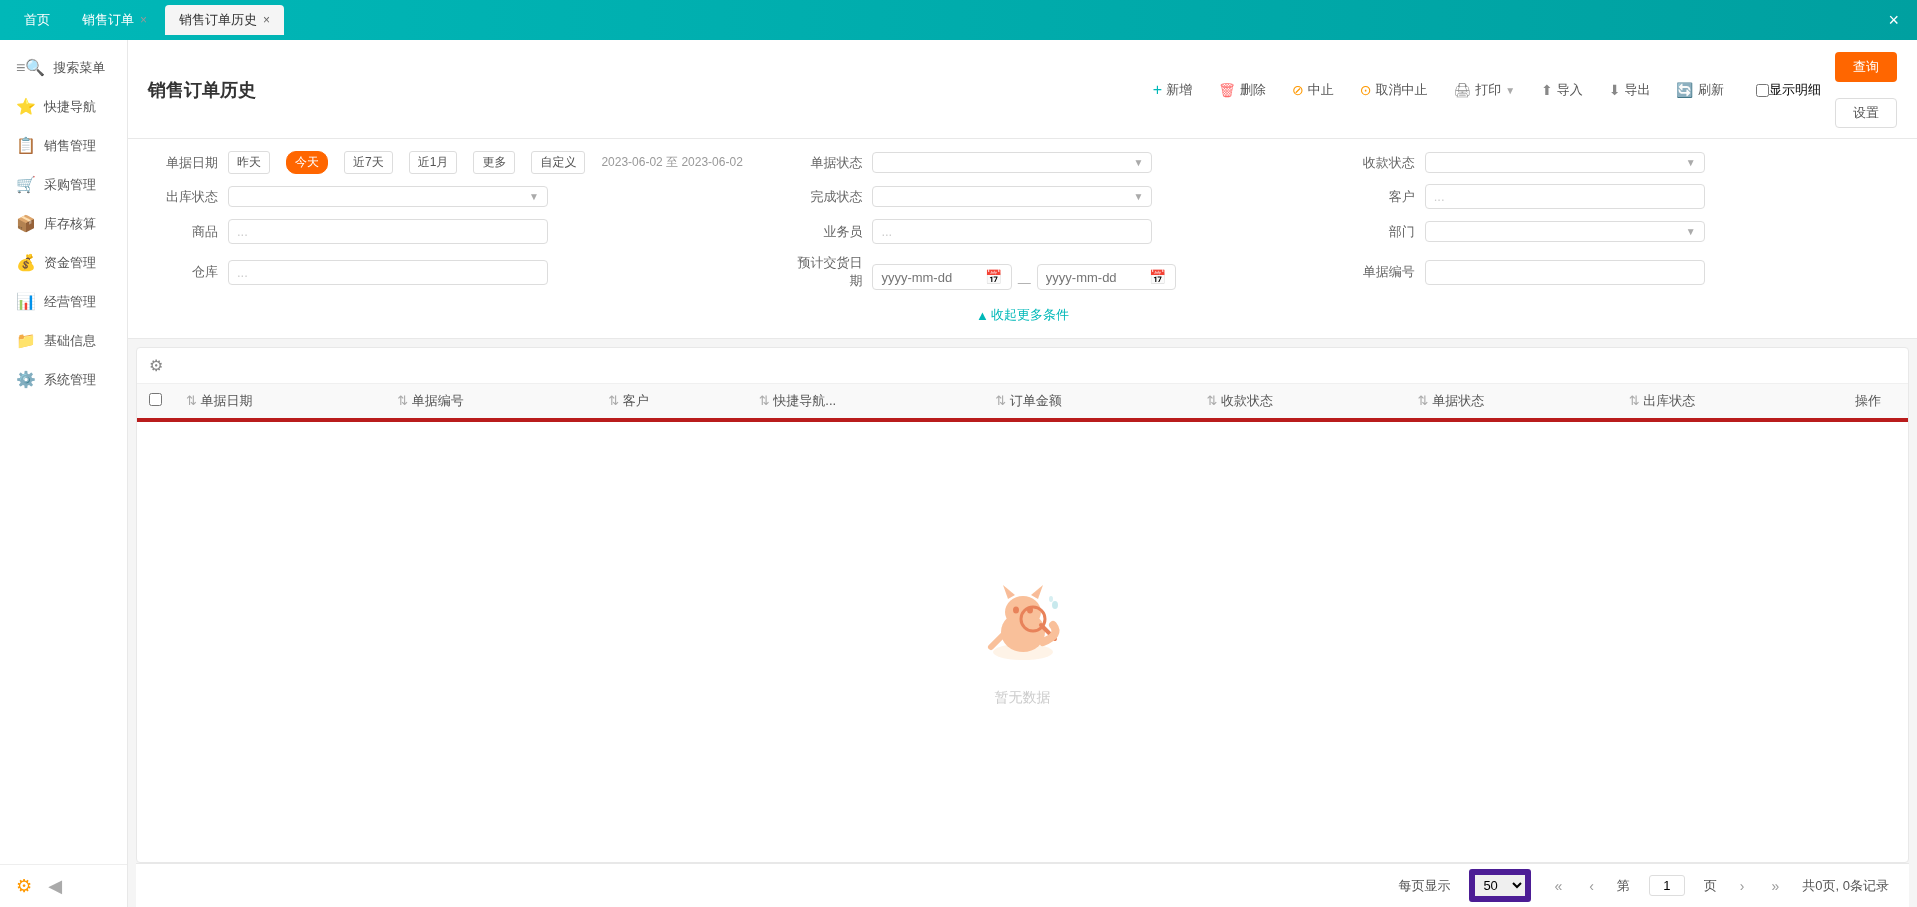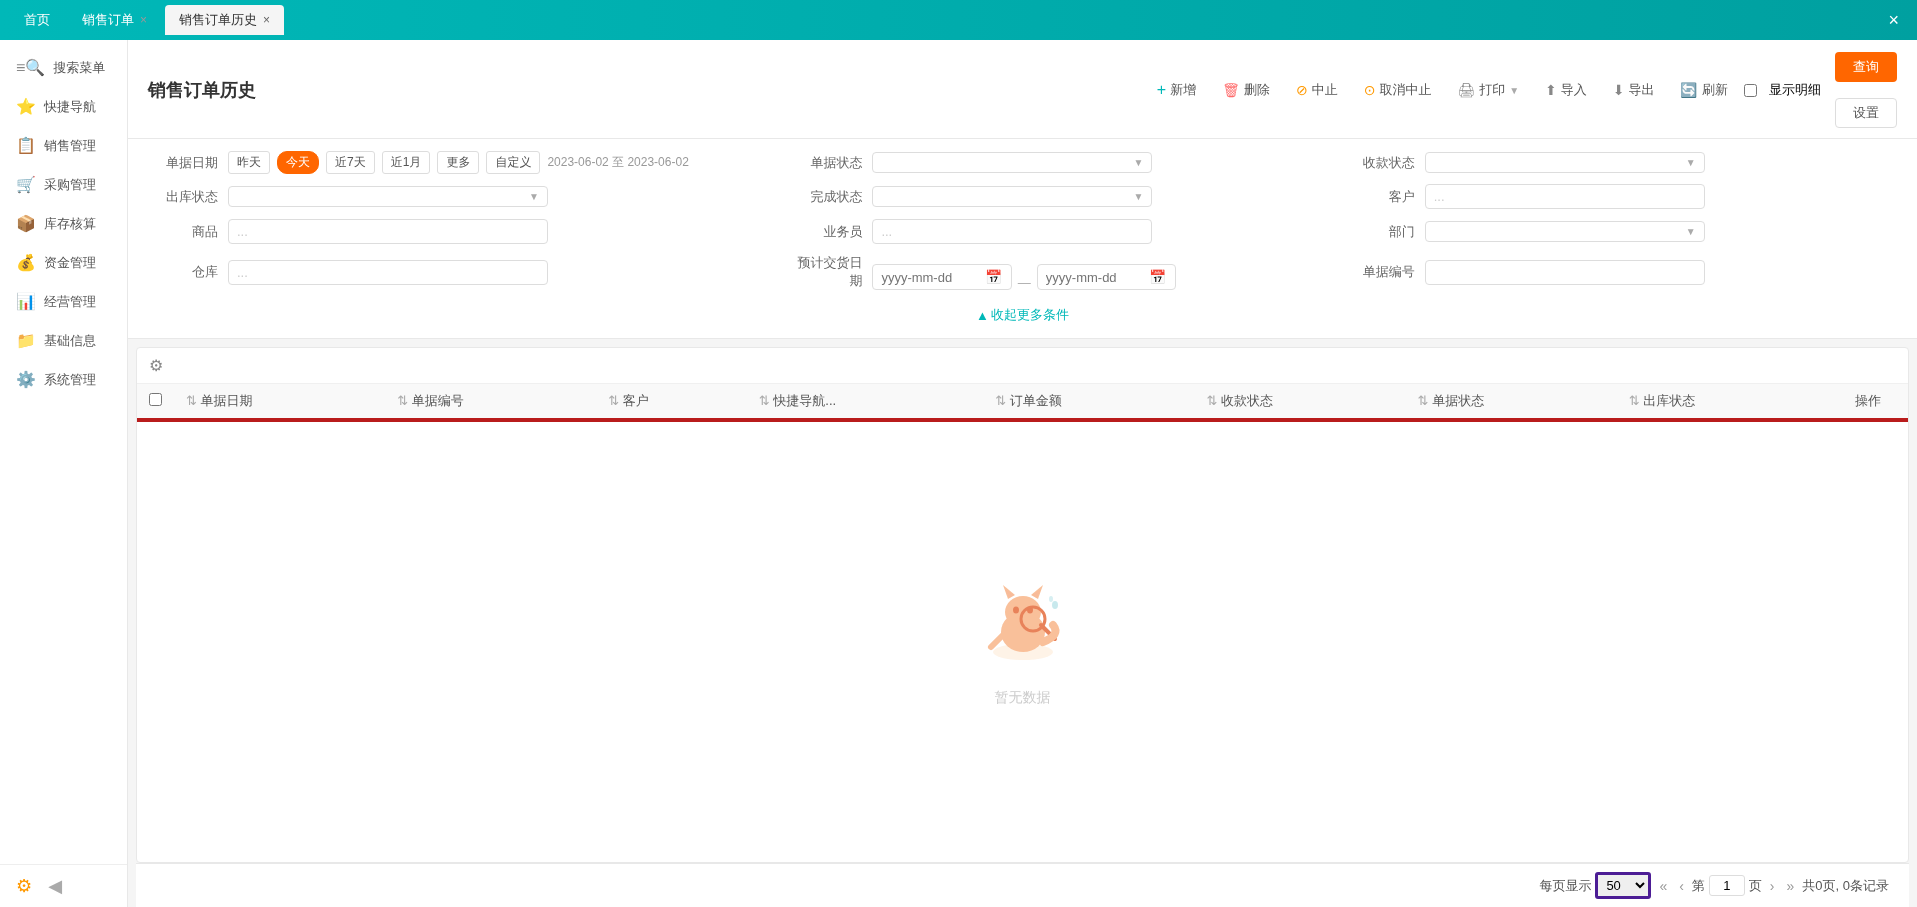--- a/index.html
+++ b/index.html
@@ -119,22 +119,22 @@
       background: none;
       cursor: pointer;
       color: #555;
       font-size: 13px;
       border-radius: 4px;
     }
     .toolbar-btn .btn-icon { font-size: 14px; color: #f90; }
     .display-detail {
       display: flex;
       align-items: center;
-      gap: 12px;
-      margin-left: 0;
+      gap: 0;
+      margin-left: 16px;
     }
     .display-detail input[type="checkbox"] { cursor: pointer; }
     .query-btn {
       background: #ff6600;
       color: white;
       border: none;
       padding: 6px 18px;
       border-radius: 4px;
       cursor: pointer;
       font-size: 13px;
@@ -165,21 +165,21 @@
     .filter-label {
       width: 80px;
       color: #666;
       flex-shrink: 0;
       text-align: right;
       padding-right: 10px;
     }
     .filter-value {
       display: flex;
       align-items: center;
-      gap: 7px;
+      gap: 16px;
     }
     .date-quick-btn {
       padding: 2px 8px;
       border: 1px solid #ddd;
       border-radius: 3px;
       cursor: pointer;
       font-size: 12px;
       background: white;
       color: #555;
     }
@@ -299,27 +299,27 @@
 
     
     .pagination {
       height: 44px;
       background: white;
       border-top: 1px solid #e8e8e8;
       display: flex;
       align-items: center;
       justify-content: flex-end;
       padding: 0 20px;
-      gap: 4px;
+      gap: 19px;
       color: #555;
       font-size: 13px;
       margin: 0 8px;
     }
     .pagination select {
-      border: 3px solid #4c1d95;
+      border: 6px solid #4c1d95;
       border-radius: 3px;
       padding: 2px 4px;
       font-size: 13px;
       cursor: pointer;
     }
     .pagination .page-input {
       width: 36px;
       border: 1px solid #ddd;
       border-radius: 3px;
       padding: 2px 4px;

